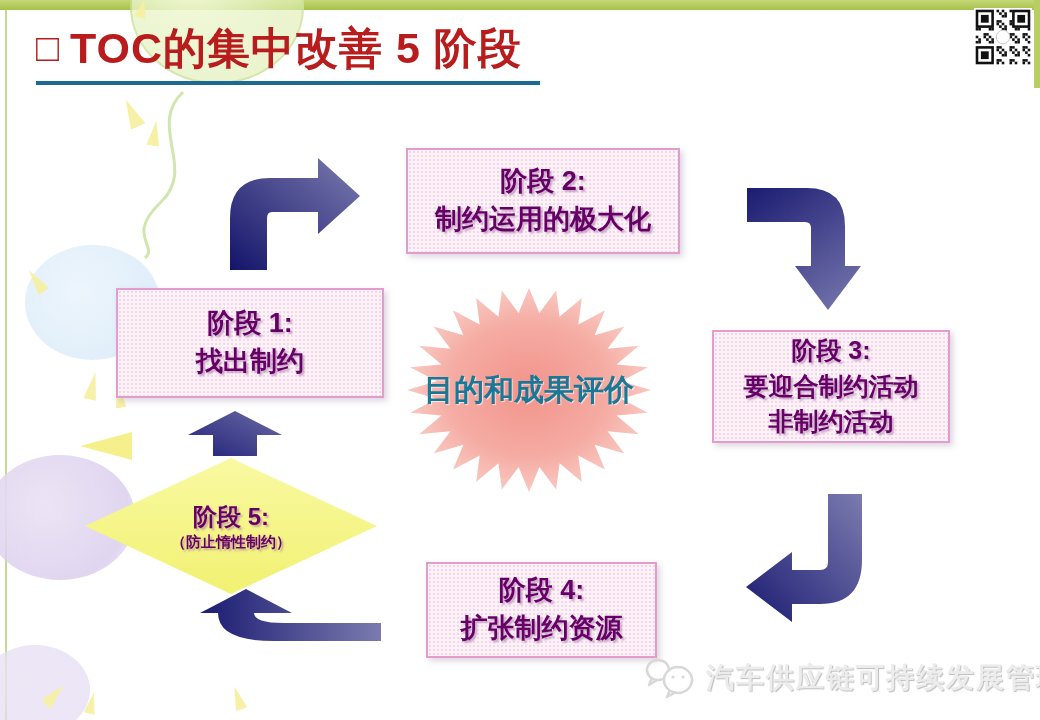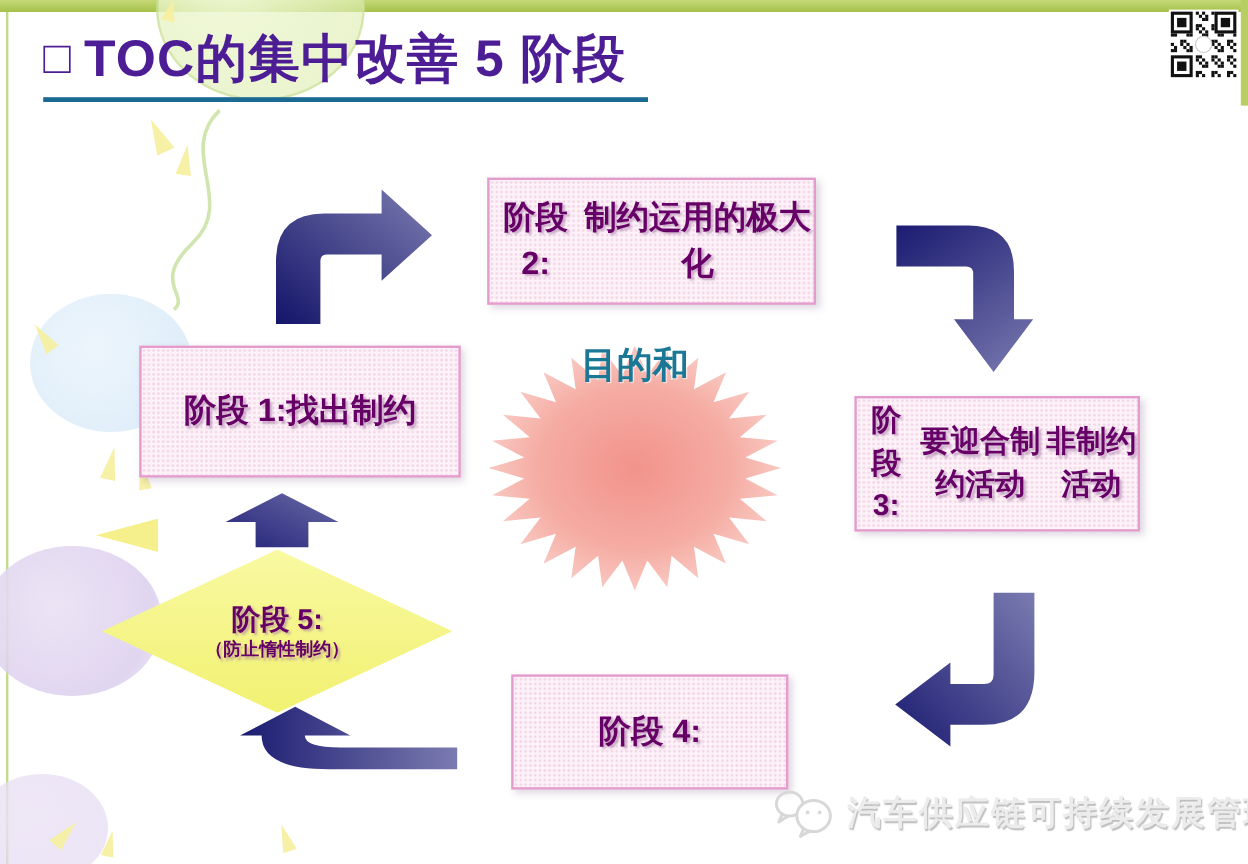--- a/index.html
+++ b/index.html
@@ -8,21 +8,21 @@
     font-family:"Liberation Sans","DejaVu Sans",sans-serif;
   }
   
   .top-bar{position:absolute;left:0;top:0;width:1040px;height:10px;
     background:linear-gradient(180deg,#C6D878 0%,#A4C148 100%);}
   .left-line{position:absolute;left:5px;top:10px;width:2px;height:710px;background:#C3DB8E;}
   .right-strip{position:absolute;right:0;top:0;width:6px;height:88px;background:#B7CE62;}
   
   .title{
     position:absolute;left:36px;top:20px;display:inline-block;
-    color:#4c1d95;font-size:43px;font-weight:bold;letter-spacing:1px;
+    color:#b91c1c;font-size:43px;font-weight:bold;letter-spacing:1px;
     border-bottom:4px solid #1A6A94;padding-bottom:3px;padding-right:18px;white-space:nowrap;
   }
   .title .bullet{font-size:38px;vertical-align:2px;margin-right:10px;}
   
   .qr{position:absolute;left:974px;top:8px;width:58px;height:58px;background:#fff;}
   
   .balloon{position:absolute;border-radius:50%;}
   .balloon.green{left:130px;top:-70px;width:170px;height:150px;
     background:radial-gradient(circle at 35% 35%,rgba(240,248,215,0.95),rgba(214,232,160,0.55));
     border:2px solid rgba(180,210,120,0.4);}
@@ -35,21 +35,21 @@
   .ray{position:absolute;background:#F6EF9E;opacity:0.9;clip-path:polygon(50% 0,100% 100%,0 100%);}
   .ray.side{clip-path:polygon(0 50%,100% 0,100% 100%);background:#F4EE7E;}
   
   .stage-box{
     position:absolute;box-sizing:border-box;
     background-color:#FCF2F8;
     background-image:radial-gradient(rgba(228,160,200,0.35) 1px,transparent 1.2px);
     background-size:4px 4px;
     border:2px solid #E39CCB;
     box-shadow:3px 3px 6px rgba(120,90,130,0.25);
-    display:flex;flex-direction:row;justify-content:center;align-items:center;
+    display:flex;flex-direction:column;justify-content:center;align-items:center;
     color:#660066;font-weight:bold;text-align:center;
     text-shadow:2px 2px 2px rgba(160,110,160,0.55);
     line-height:1.4;z-index:3;
   }
   .box-s2{left:406px;top:148px;width:274px;height:106px;font-size:27px;}
   .box-s1{left:116px;top:288px;width:268px;height:110px;font-size:27px;}
   .box-s3{left:712px;top:330px;width:238px;height:113px;font-size:25px;line-height:1.42;}
   .box-s4{left:426px;top:562px;width:231px;height:96px;font-size:27px;}
   
   .diamond{
@@ -58,21 +58,21 @@
     background:linear-gradient(180deg,#F9F9A2 0%,#F1F172 100%);
     display:flex;flex-direction:column;justify-content:center;align-items:center;
     color:#660066;font-weight:bold;text-align:center;
     text-shadow:2px 2px 2px rgba(160,110,160,0.55);
     font-size:24px;line-height:1.3;z-index:3;
   }
   .diamond .note{font-size:15px;margin-top:0;}
   
   .starburst{position:absolute;left:403px;top:284px;width:252px;height:212px;z-index:1;}
   .starburst .label{
-    position:absolute;inset:0;display:flex;flex-direction:row;justify-content:center;
+    position:absolute;inset:0;display:flex;flex-direction:row;justify-content:center;align-items:center;
     color:#1A7795;font-weight:bold;font-size:30px;line-height:1.4;
     text-shadow:1px 1px 1px rgba(255,255,255,0.7);
   }
   
   .arrow{position:absolute;z-index:2;}
   
   .watermark{position:absolute;left:642px;top:656px;display:flex;align-items:center;z-index:4;}
   .watermark .wm-text{
     margin-left:8px;font-size:28px;font-weight:bold;letter-spacing:2px;
     color:#ECECEC;text-shadow:1px 1px 1px #BDBDBD;white-space:nowrap;
@@ -216,20 +216,21 @@
         <radialGradient id="starGrad" cx="50%" cy="50%" r="60%">
           <stop offset="0%" stop-color="#F2938B"></stop>
           <stop offset="55%" stop-color="#F5ACA3"></stop>
           <stop offset="100%" stop-color="#FAD9D3"></stop>
         </radialGradient>
       </defs>
       <polygon id="starburst-poly" fill="url(#starGrad)" points="126.0,4.0 136.4,29.0 153.1,6.6 156.6,32.8 178.9,14.1 175.3,40.4 202.1,26.3 191.6,51.2 221.4,42.4 204.5,64.8 235.9,61.7 213.5,80.4 244.9,83.3 218.1,97.3 248.0,106.0 218.1,114.7 244.9,128.7 213.5,131.6 235.9,150.3 204.5,147.2 221.4,169.6 191.6,160.8 202.1,185.7 175.3,171.6 178.9,197.9 156.6,179.2 153.1,205.4 136.4,183.0 126.0,208.0 115.6,183.0 98.9,205.4 95.4,179.2 73.1,197.9 76.7,171.6 49.9,185.7 60.4,160.8 30.6,169.6 47.5,147.2 16.1,150.3 38.5,131.6 7.1,128.7 33.9,114.7 4.0,106.0 33.9,97.3 7.1,83.3 38.5,80.4 16.1,61.7 47.5,64.8 30.6,42.4 60.4,51.2 49.9,26.3 76.7,40.4 73.1,14.1 95.4,32.8 98.9,6.6 115.6,29.0"></polygon>
     </svg>
     <div class="label">
       <div>目的和</div>
+      <div>成果评价</div>
     </div>
   </div>
 
   <svg class="arrow" style="left:220px;top:150px;" width="143" height="120" viewBox="0 0 143 120">
     <defs>
         <linearGradient id="g1" x1="0" y1="1" x2="1" y2="0">
       <stop offset="0" stop-color="#14146A"></stop>
           <stop offset="1" stop-color="#7B7BB0"></stop>
         </linearGradient>
       </defs>
@@ -287,20 +288,21 @@
   </div>
 
   <div class="stage-box box-s3">
     <div>阶段 3:</div>
     <div>要迎合制约活动</div>
     <div>非制约活动</div>
   </div>
 
   <div class="stage-box box-s4">
     <div>阶段 4:</div>
+    <div>扩张制约资源</div>
   </div>
 
   <div class="diamond">
     <div>阶段 5:</div>
     <div class="note">（防止惰性制约）</div>
   </div>
 
   <div class="watermark">
     <svg width="56" height="44" viewBox="0 0 56 44">
       <ellipse cx="16" cy="14" rx="11" ry="10" fill="none" stroke="#D8D8D8" stroke-width="2.5"></ellipse>

